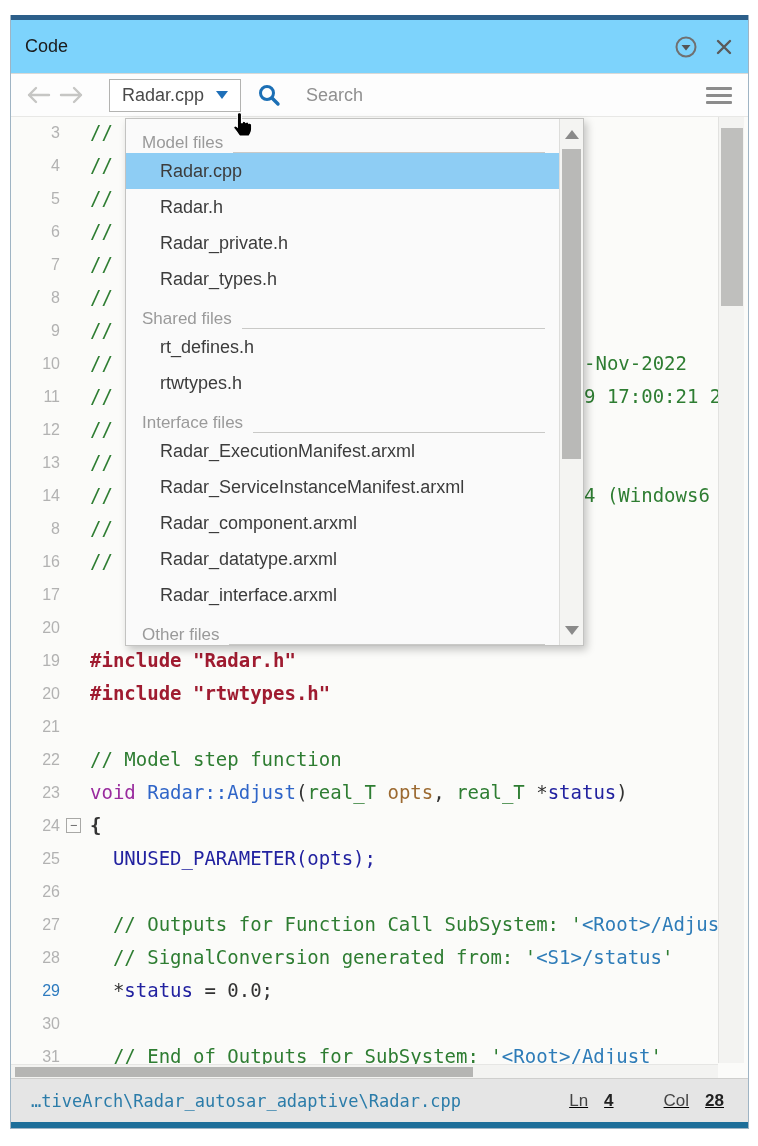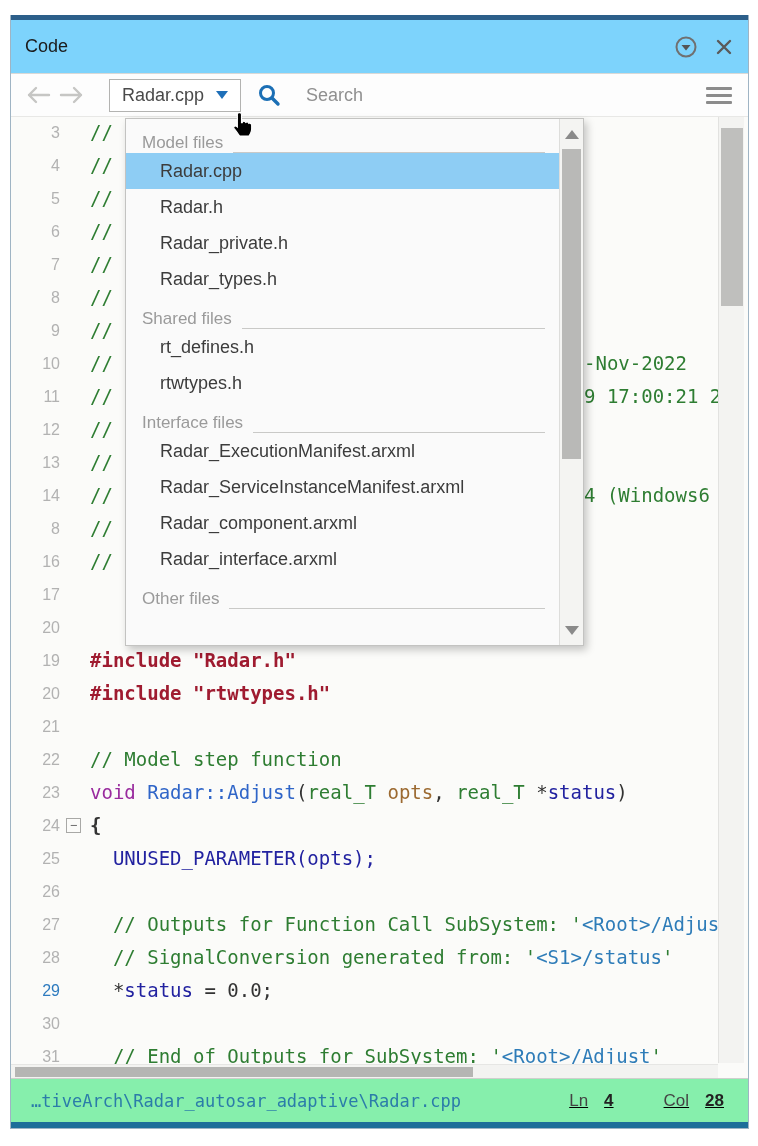--- a/index.html
+++ b/index.html
@@ -61,21 +61,21 @@
 
   
   .vscroll { position:absolute; left:707px; top:0; width:26px; height:946px;
              background:#f3f3f1; border-left:1px solid #e2e2e0; }
   .vthumb { position:absolute; left:2px; top:11px; width:22px; height:178px; background:#bfbfbd; }
   .hscroll { position:absolute; left:0; bottom:0; width:707px; height:14px;
              background:#f3f3f1; border-top:1px solid #e6e6e4; }
   .hthumb { position:absolute; left:4px; top:2px; width:458px; height:10px; background:#b5b5b3; }
 
   
-  .statusbar { height:44px; background:#86efac; border-top:1px solid #cfcfcd;
+  .statusbar { height:44px; background:#e5e5e5; border-top:1px solid #cfcfcd;
                display:flex; align-items:center; padding:0 24px 0 20px; flex:0 0 auto;gap:12px; }
   .status-path { font:17px "DejaVu Sans Mono", monospace; color:#2b7ca9; }
   .status-right { margin-left:auto; display:flex; align-items:center; gap:16px;text-decoration:underline; }
   .status-label { font-size:17px; color:#444444; }
   .status-value { font-size:17px; color:#222222; font-weight:bold; }
   .gap-lg { margin-left:34px; }
 
   
   .dropdown { position:absolute; left:114px; top:103px; width:459px; height:528px;
               background:#fafafa; border:1px solid #c3c3c1; box-shadow:3px 4px 8px rgba(0,0,0,0.22);
@@ -315,20 +315,21 @@
         </div>
         <div class="dd-item">rt_defines.h</div>
         <div class="dd-item">rtwtypes.h</div>
         <div class="dd-header">
           <span class="dd-header-label">Interface files</span>
           <span class="dd-rule"></span>
         </div>
         <div class="dd-item">Radar_ExecutionManifest.arxml</div>
         <div class="dd-item">Radar_ServiceInstanceManifest.arxml</div>
         <div class="dd-item">Radar_component.arxml</div>
+        <div class="dd-item">Radar_datatype.arxml</div>
         <div class="dd-item">Radar_interface.arxml</div>
         <div class="dd-header">
           <span class="dd-header-label">Other files</span>
           <span class="dd-rule"></span>
         </div>
       </div>
     <div class="dd-scroll">
       <div class="dd-arrow up">
           <span class="tri-up"></span>
         </div>

